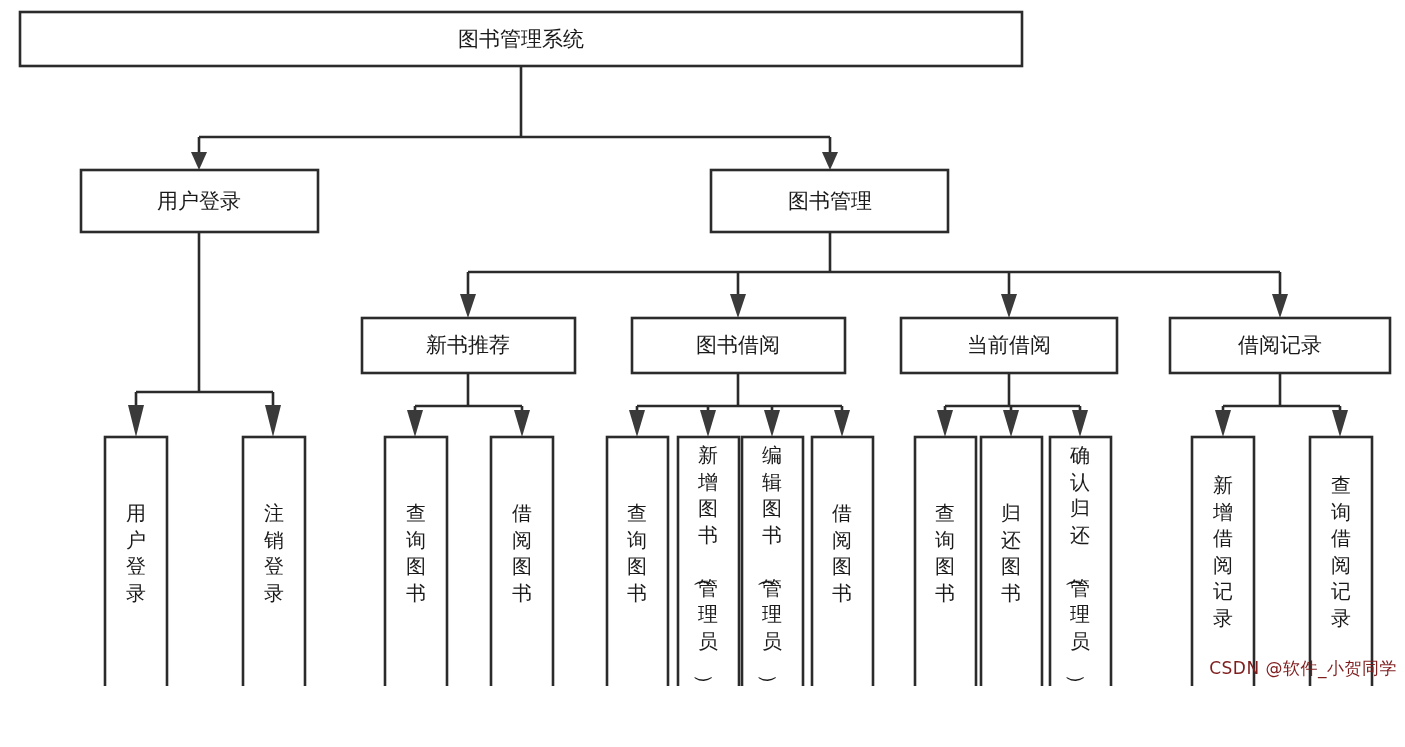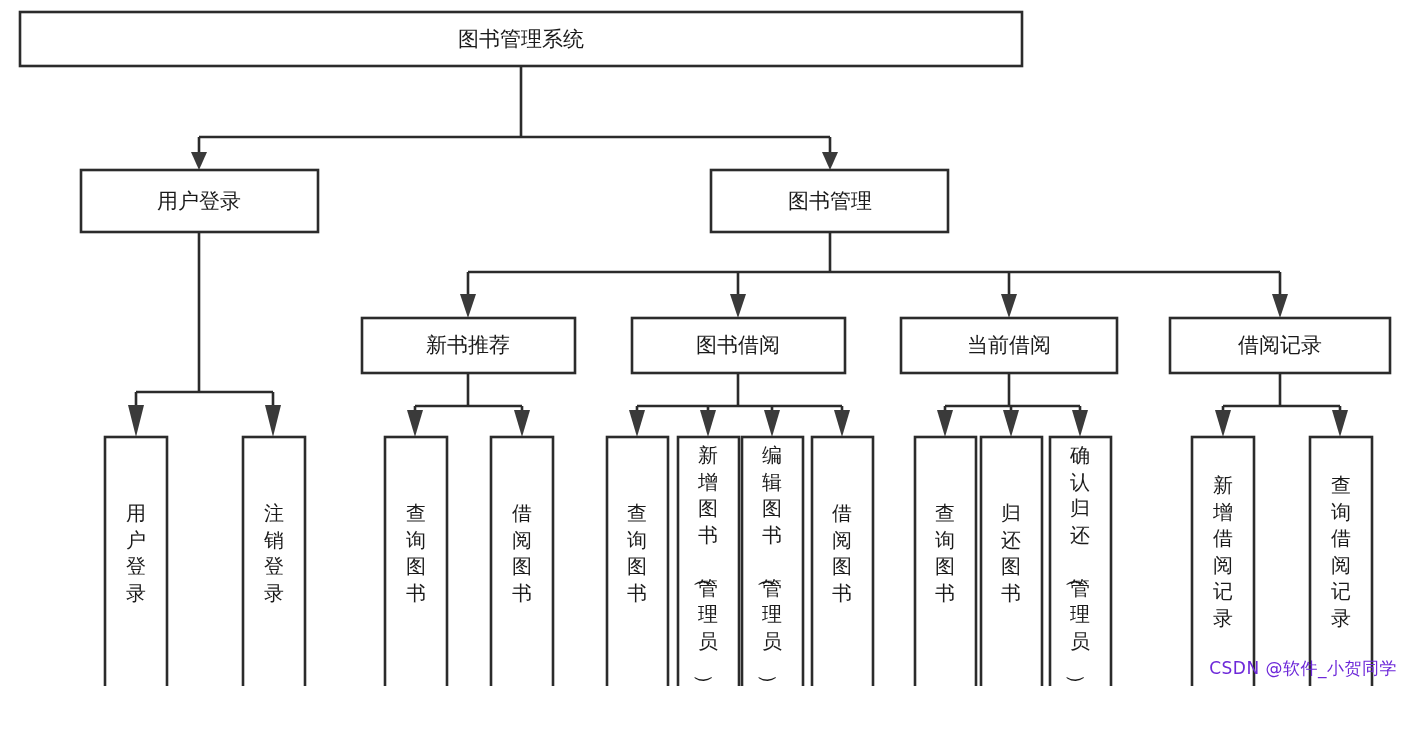--- a/index.html
+++ b/index.html
@@ -53,21 +53,21 @@
     font-size: 20px;
     fill: #1a1a1a;
     text-anchor: middle;
   }
   .watermark-text {
     position: absolute;
     right: 8px;
     bottom: 6px;
     font-family: "DejaVu Sans", "Liberation Sans", sans-serif;
     font-size: 17px;
-    color: #6d28d9;
+    color: #7f1d1d;
     white-space: nowrap;
     letter-spacing: 0.5px;
     pointer-events: none;
   }
 </style>
 </head>
 <body>
 
 <div id="diagram-root">
 

